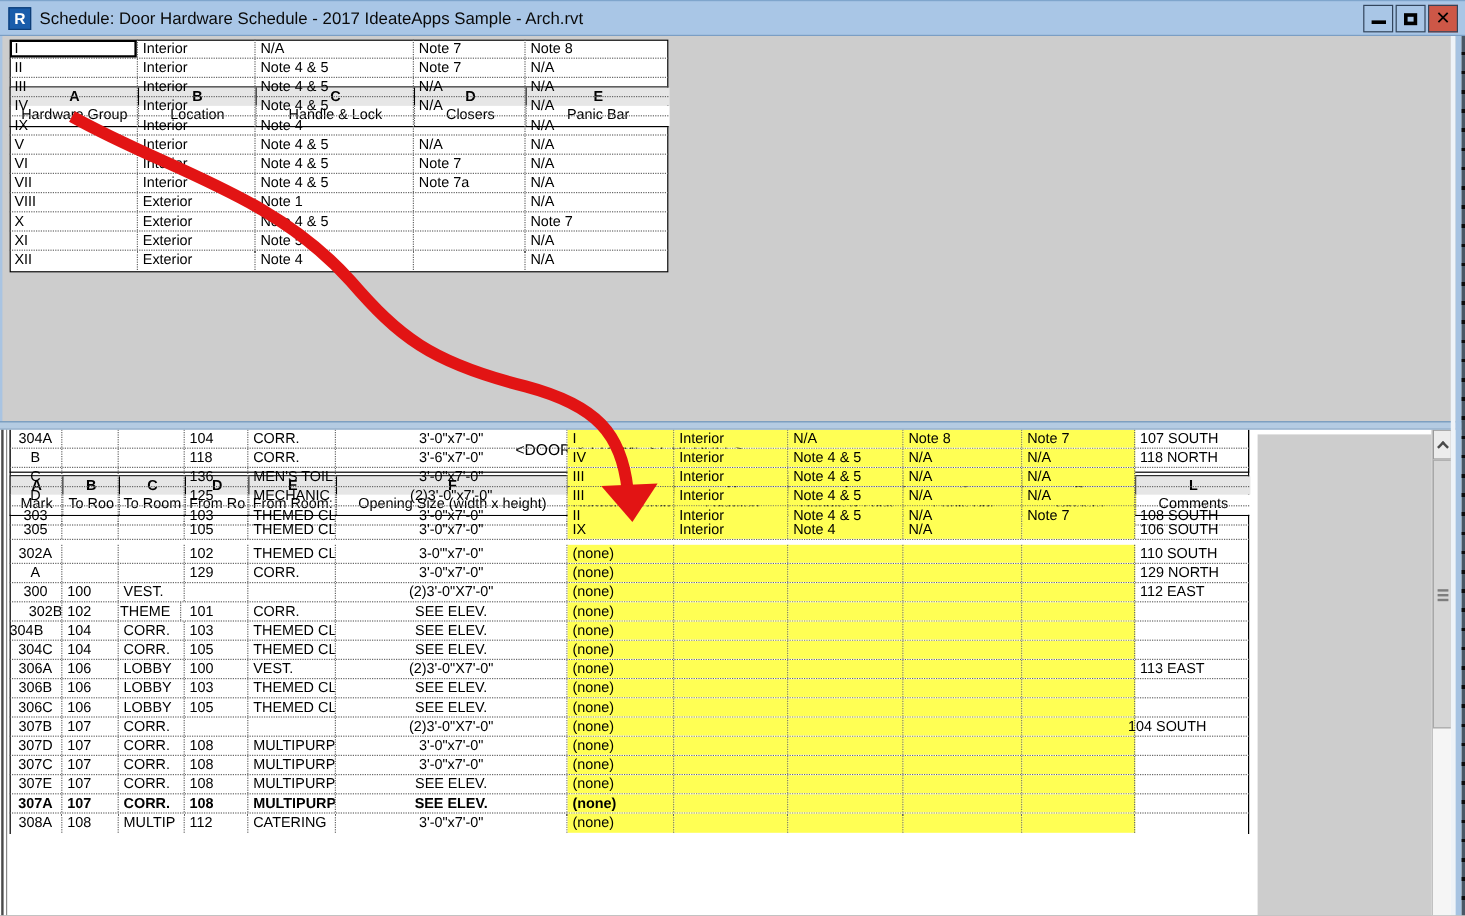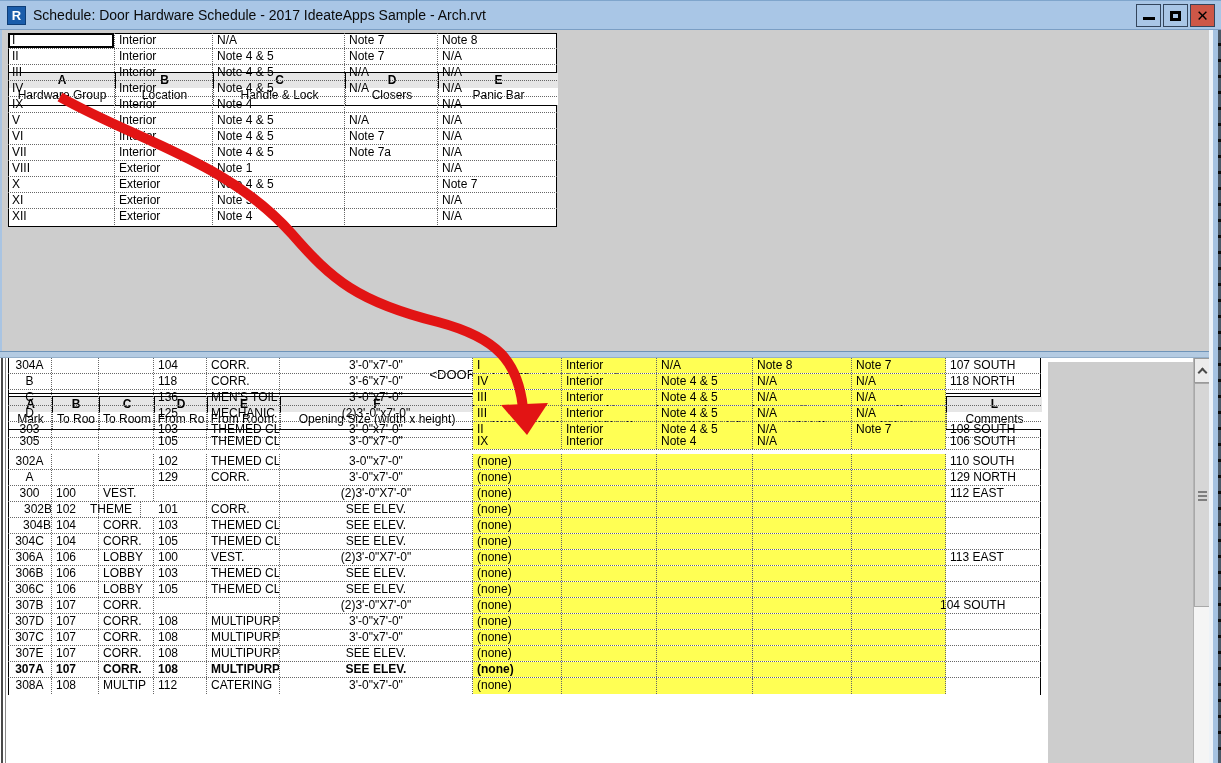--- a/index.html
+++ b/index.html
@@ -240,33 +240,33 @@
           <div class="cell datacell ylw" style="left: 465px; width: 89px;">(none)</div>
           <div class="cell datacell ylw" style="left: 554px; width: 95px;"></div>
           <div class="cell datacell ylw" style="left: 649px; width: 96px;"></div>
           <div class="cell datacell ylw" style="left: 745px; width: 99px;"></div>
           <div class="cell datacell ylw" style="left: 844px; width: 94px;"></div>
           <div class="cell datacell" style="left: 938px; width: 95px;">112 EAST</div>
         </div>
         <div class="drow" style="top: 144px;">
           <div class="cell datacell" style="left: 0px; width: 44px; text-align: center; padding-left: 16px;">302B</div>
           <div class="cell datacell" style="left: 44px; width: 47px;">102</div>
-          <div class="cell datacell" style="left: 78px; width: 55px;">THEME</div>
+          <div class="cell datacell" style="left: 88px; width: 55px;">THEME</div>
           <div class="cell datacell" style="left: 146px; width: 53px;">101</div>
           <div class="cell datacell" style="left: 199px; width: 73px;">CORR.</div>
           <div class="cell datacell" style="left: 272px; width: 193px; text-align: center; padding-left: 0px;">SEE ELEV.</div>
           <div class="cell datacell ylw" style="left: 465px; width: 89px;">(none)</div>
           <div class="cell datacell ylw" style="left: 554px; width: 95px;"></div>
           <div class="cell datacell ylw" style="left: 649px; width: 96px;"></div>
           <div class="cell datacell ylw" style="left: 745px; width: 99px;"></div>
           <div class="cell datacell ylw" style="left: 844px; width: 94px;"></div>
           <div class="cell datacell" style="left: 938px; width: 95px;"></div>
         </div>
         <div class="drow" style="top: 160px;">
-          <div class="cell datacell" style="left: 0px; width: 44px; text-align: right; padding-left: 0px;">304B</div>
+          <div class="cell datacell" style="left: 0px; width: 44px; text-align: left; padding-left: 0px;">304B</div>
           <div class="cell datacell" style="left: 44px; width: 47px;">104</div>
           <div class="cell datacell" style="left: 91px; width: 55px;">CORR.</div>
           <div class="cell datacell" style="left: 146px; width: 53px;">103</div>
           <div class="cell datacell" style="left: 199px; width: 73px;">THEMED CL</div>
           <div class="cell datacell" style="left: 272px; width: 193px; text-align: center; padding-left: 0px;">SEE ELEV.</div>
           <div class="cell datacell ylw" style="left: 465px; width: 89px;">(none)</div>
           <div class="cell datacell ylw" style="left: 554px; width: 95px;"></div>
           <div class="cell datacell ylw" style="left: 649px; width: 96px;"></div>
           <div class="cell datacell ylw" style="left: 745px; width: 99px;"></div>
           <div class="cell datacell ylw" style="left: 844px; width: 94px;"></div>

